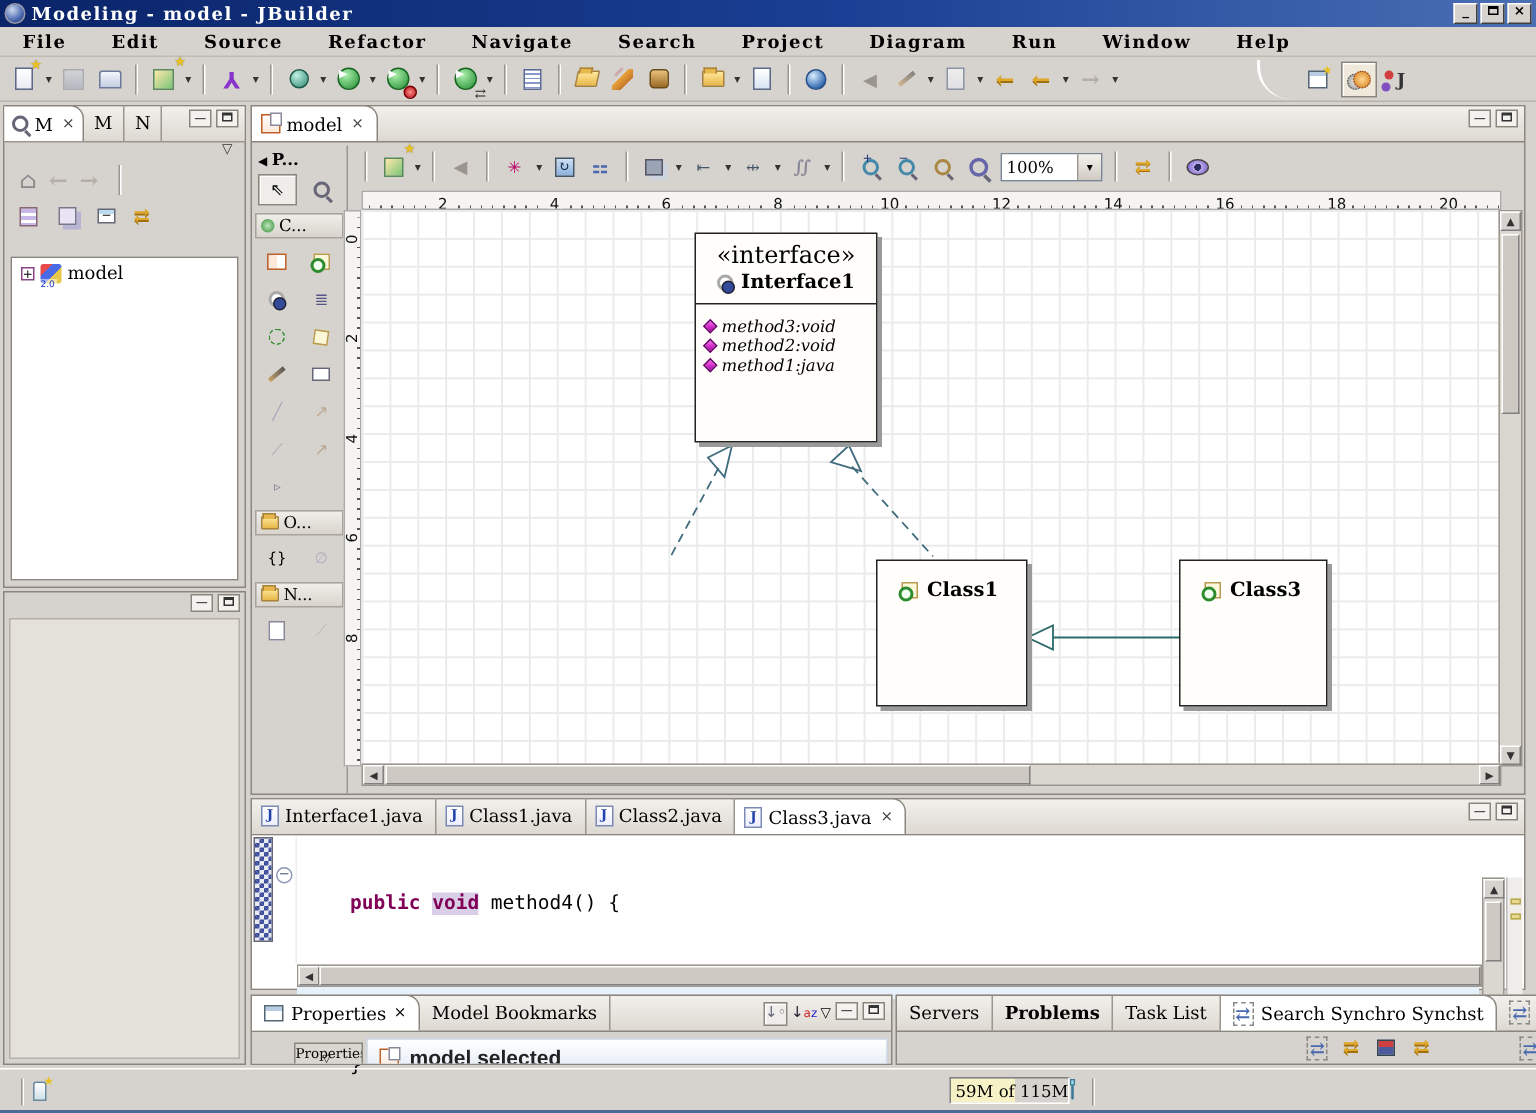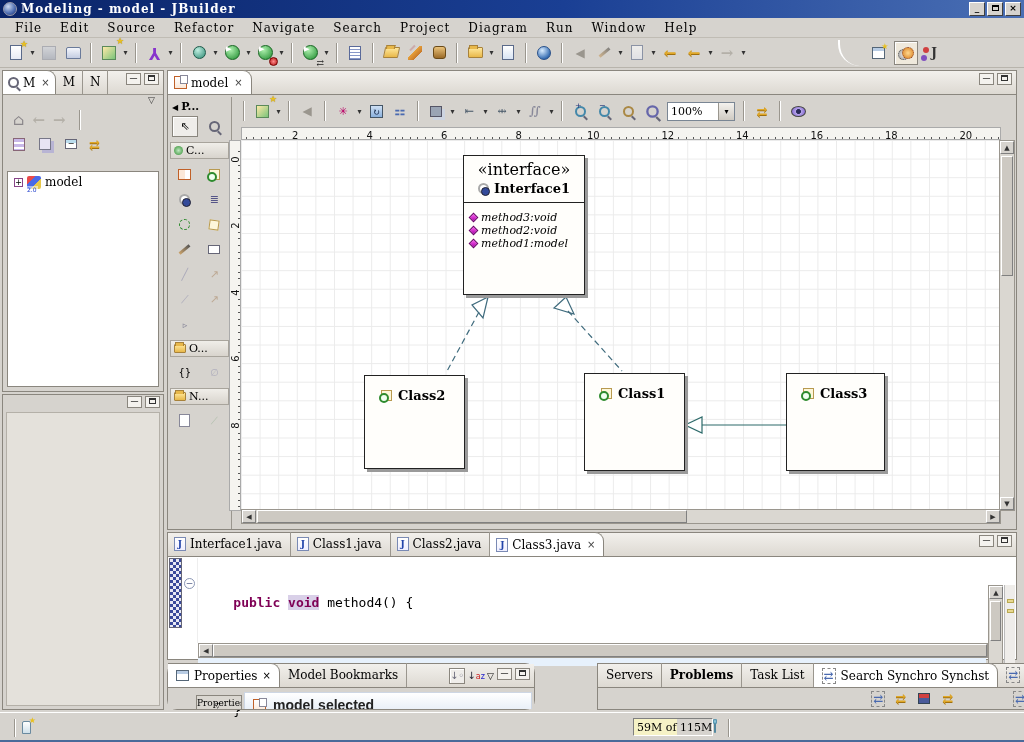--- a/index.html
+++ b/index.html
@@ -8,21 +8,21 @@
   .abs { position:absolute; }
 
   
   .titlebar { left:0; top:0; width:1024px; height:18px; background:linear-gradient(to right,#0a2468,#1a3f94 55%,#4a6fb4); display:flex; align-items:center; padding:0 3px; }
   .app-logo { width:14px; height:14px; border-radius:50%; background:radial-gradient(circle at 35% 30%,#cdd9ef,#4a6ab0 60%,#1a2a66); border:1px solid #99a; margin-right:4px; }
   .title-text { color:#fff; font-weight:bold; font-size:12px; letter-spacing:1px; flex:1; font-family:"DejaVu Serif",serif; }
   .winbtn { width:16px; height:14px; background:#d6d3ce; border:1px solid; border-color:#fff #404040 #404040 #fff; font-size:9px; line-height:11px; text-align:center; margin-left:2px; font-family:"DejaVu Sans",sans-serif; font-weight:bold; }
   .restore-glyph { display:inline-block; width:7px; height:6px; border:1px solid #000; border-top-width:2px; background:#d6d3ce; }
 
   
-  .menubar { left:0; top:18px; width:1024px; height:20px; display:flex; align-items:center; gap:0; padding-left:6px; border-bottom:1px solid #c0bcb4; }
+  .menubar { left:0; top:18px; width:1024px; height:20px; display:flex; align-items:center; gap:12px; padding-left:6px; border-bottom:1px solid #c0bcb4;font-weight:bold; }
   .menu-item { padding:2px 9px; letter-spacing:1px; cursor:default; }
 
   
   .maintoolbar { left:0; top:38px; width:1024px; height:30px; display:flex; align-items:center; padding-left:4px; border-bottom:1px solid #b8b4ac; }
   .sepv { width:2px; height:20px; border-left:1px solid #9a968e; border-right:1px solid #fff; margin:0 5px; }
   .tbtn { min-width:22px; height:22px; display:flex; align-items:center; justify-content:center; position:relative; margin:0 1px; }
   .chev { font-size:8px; color:#333; width:9px; text-align:center; font-family:"DejaVu Sans",sans-serif; }
   .i16 { width:16px; height:16px; display:inline-flex; align-items:center; justify-content:center; position:relative; font-family:"DejaVu Sans",sans-serif; }
 
   
@@ -166,21 +166,21 @@
   .cline { height:18px; padding-left:4px; }
   .kw { color:#7f0055; font-weight:bold; }
   .occ { background:#d9d0e8; }
   .curline { background:#e7f1fc; }
   .edvscroll { right:13px; top:28px; height:84px; }
   .overview { position:absolute; right:1px; top:28px; width:11px; height:84px; background:#efedea; border-left:1px solid #bbb; }
   .ovmark { position:absolute; left:2px; width:7px; height:4px; background:#e8d890; border:1px solid #b8a850; }
   .edhscroll { left:30px; bottom:1px; width:790px; }
 
   
-  .propview { left:167px; top:663px; width:368px; height:47px;border-radius:10px; }
+  .propview { left:167px; top:663px; width:428px; height:47px; }
   .taskview { left:597px; top:663px; width:460px; height:47px; }
   .ptab { display:flex; align-items:center; gap:5px; padding:3px 8px; height:24px; border-right:1px solid #9a968e; white-space:nowrap; font-size:12px; }
   .ptab.active { background:#fff; border-top-right-radius:9px; border-top:1px solid #8a867e; border-right:1px solid #8a867e; }
   .propbody { position:absolute; left:0; top:24px; right:0; bottom:0; background:#d6d3ce; overflow:hidden; }
   .sidetab { position:absolute; left:28px; top:7px; width:46px; height:18px; background:#dad7d1; border:1px solid #8a867e; font-size:9px; text-align:center; line-height:15px; overflow:hidden; }
   .sidetab::after { content:"▽"; position:absolute; left:18px; bottom:-2px; font-size:7px; }
   .selheader { position:absolute; left:76px; top:4px; right:2px; height:26px; background:linear-gradient(#ffffff,#dfe8f4); border:1px solid #cdd6e4; display:flex; align-items:center; gap:7px; padding-left:8px; }
   .selheader .txt { font-family:"Liberation Sans",sans-serif; font-weight:bold; font-size:14px; color:#222; }
   .tasktoolbar { position:absolute; left:0; top:24px; right:0; bottom:0; display:flex; align-items:center; justify-content:flex-end; gap:10px; padding-right:8px; }
 
@@ -607,31 +607,25 @@
         <div class="umlmethod">
             <span class="diamond"></span>
             <span class="mtext">method3:void</span>
           </div>
           <div class="umlmethod">
             <span class="diamond"></span>
             <span class="mtext">method2:void</span>
           </div>
           <div class="umlmethod">
             <span class="diamond"></span>
-            <span class="mtext">method1:model</span>
+            <span class="mtext">method1:java</span>
           </div>
       </div>
     </div>
 
-    <div class="umlbox classbox2">
-      <div class="classlabel">
-        <span class="ic-classbox"></span>
-        <span>Class2</span>
-      </div>
-    </div>
     <div class="umlbox classbox1">
       <div class="classlabel">
         <span class="ic-classbox"></span>
         <span>Class1</span>
       </div>
     </div>
     <div class="umlbox classbox3">
       <div class="classlabel">
         <span class="ic-classbox"></span>
         <span>Class3</span>

